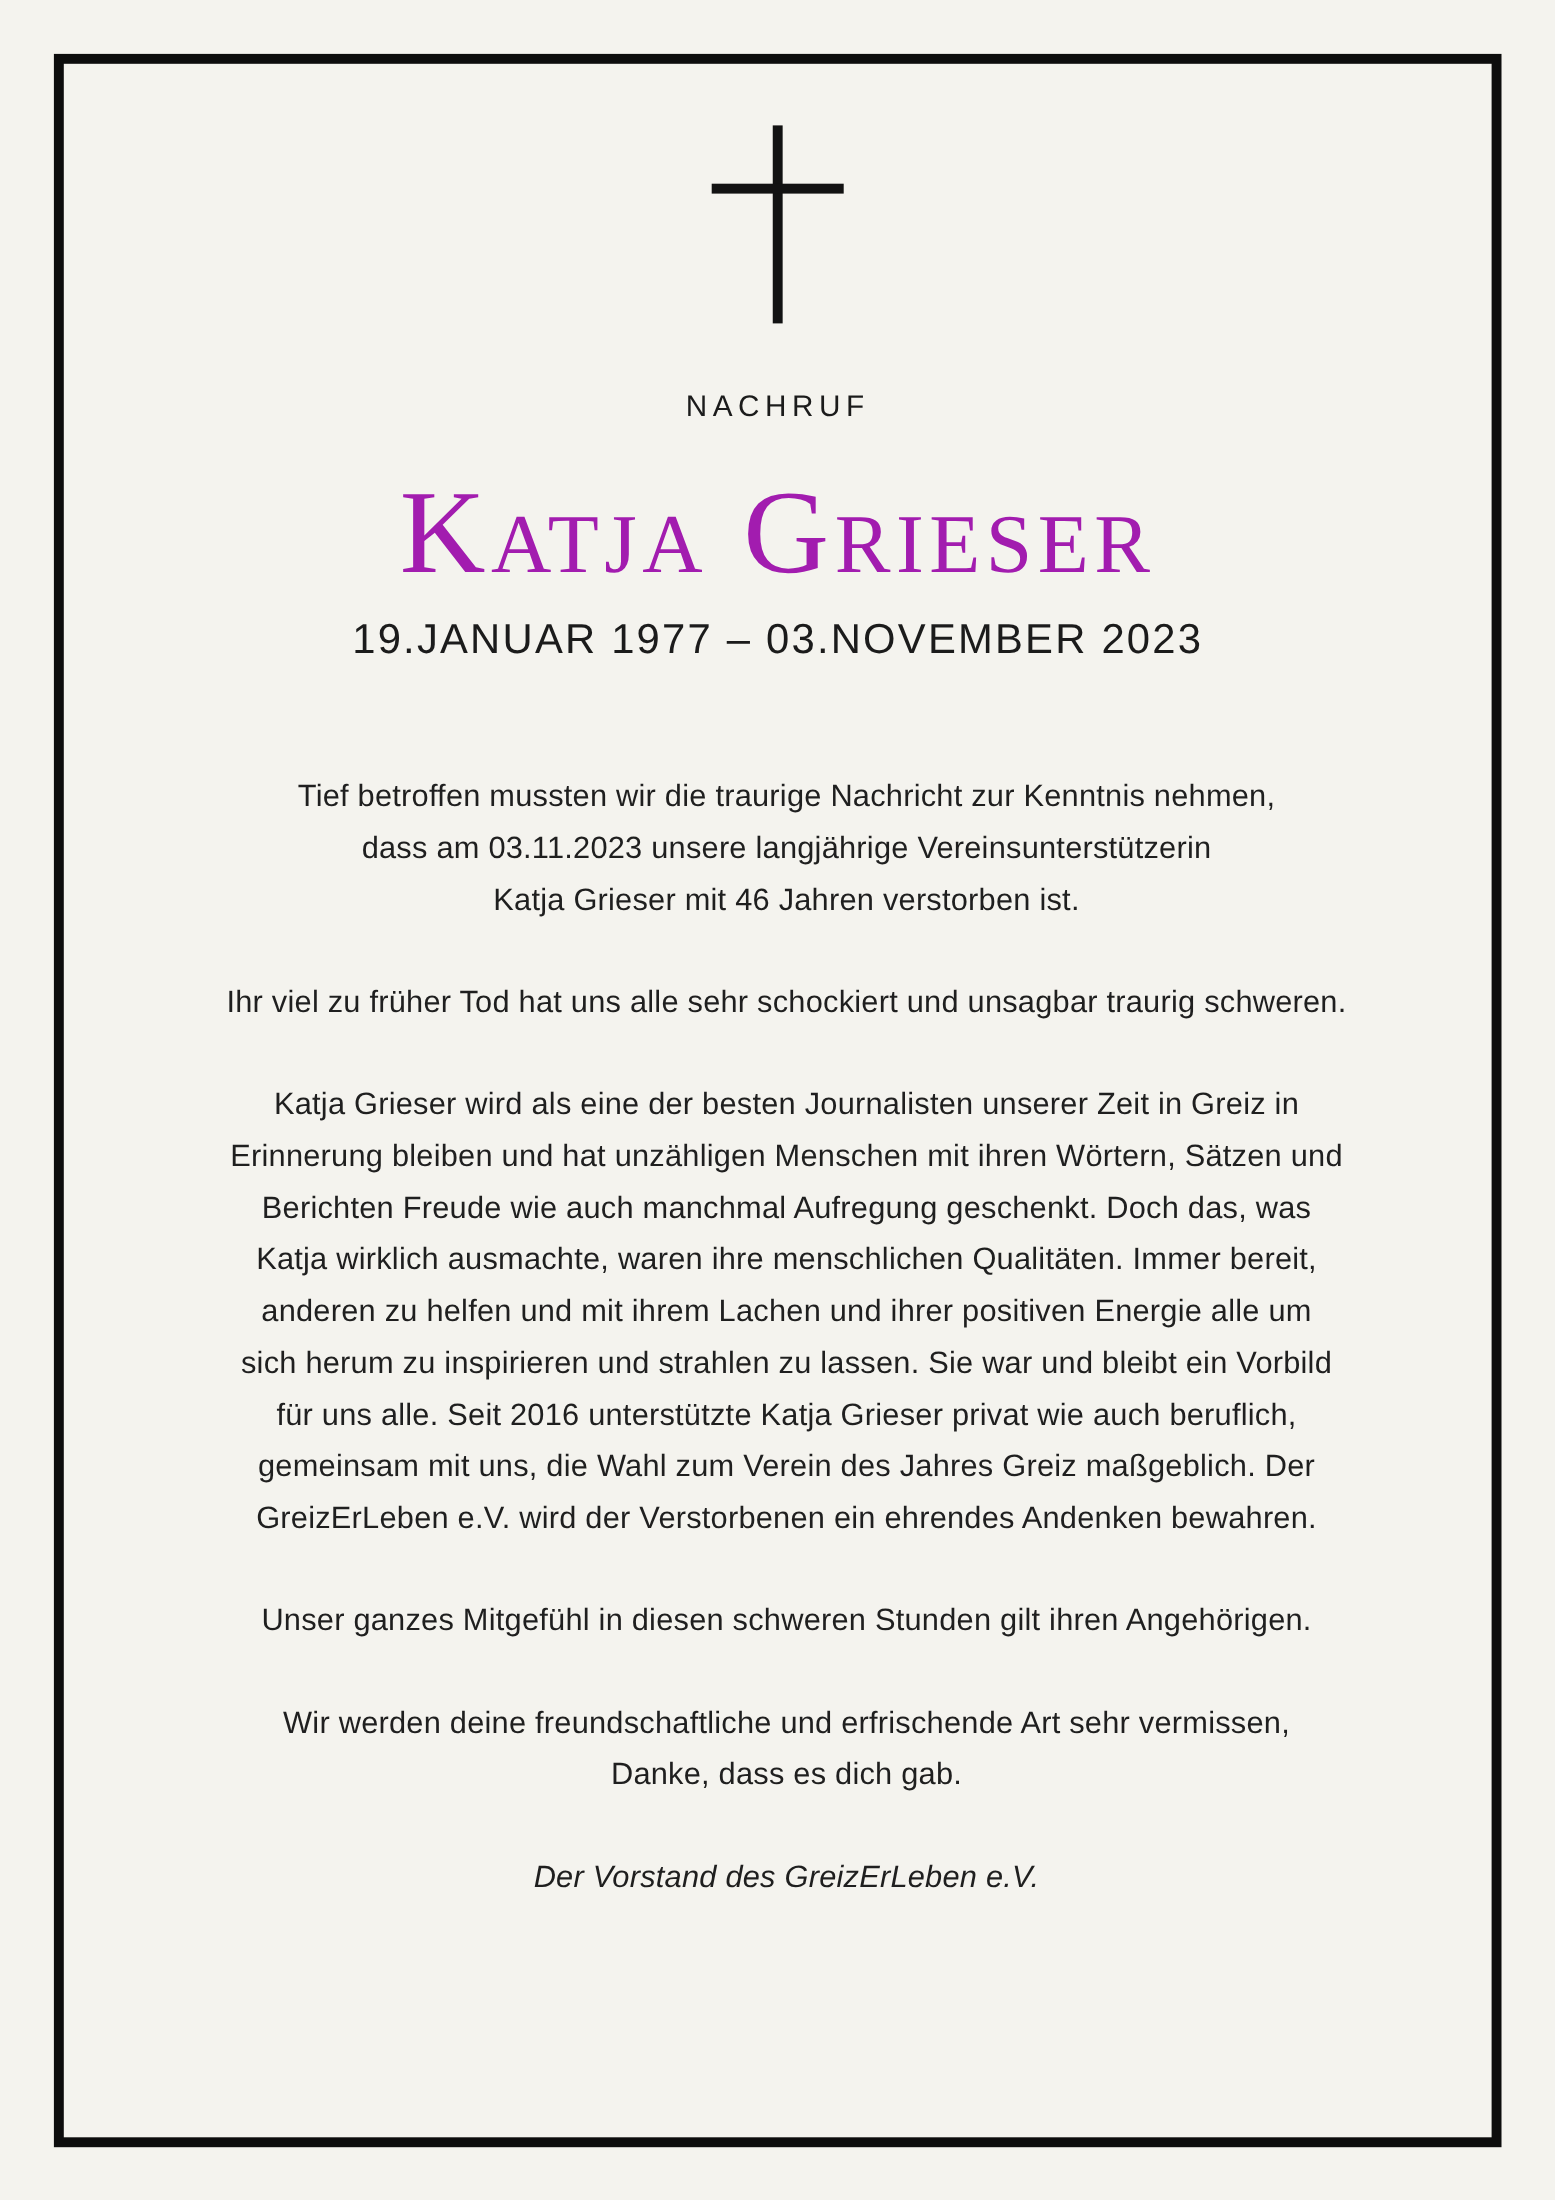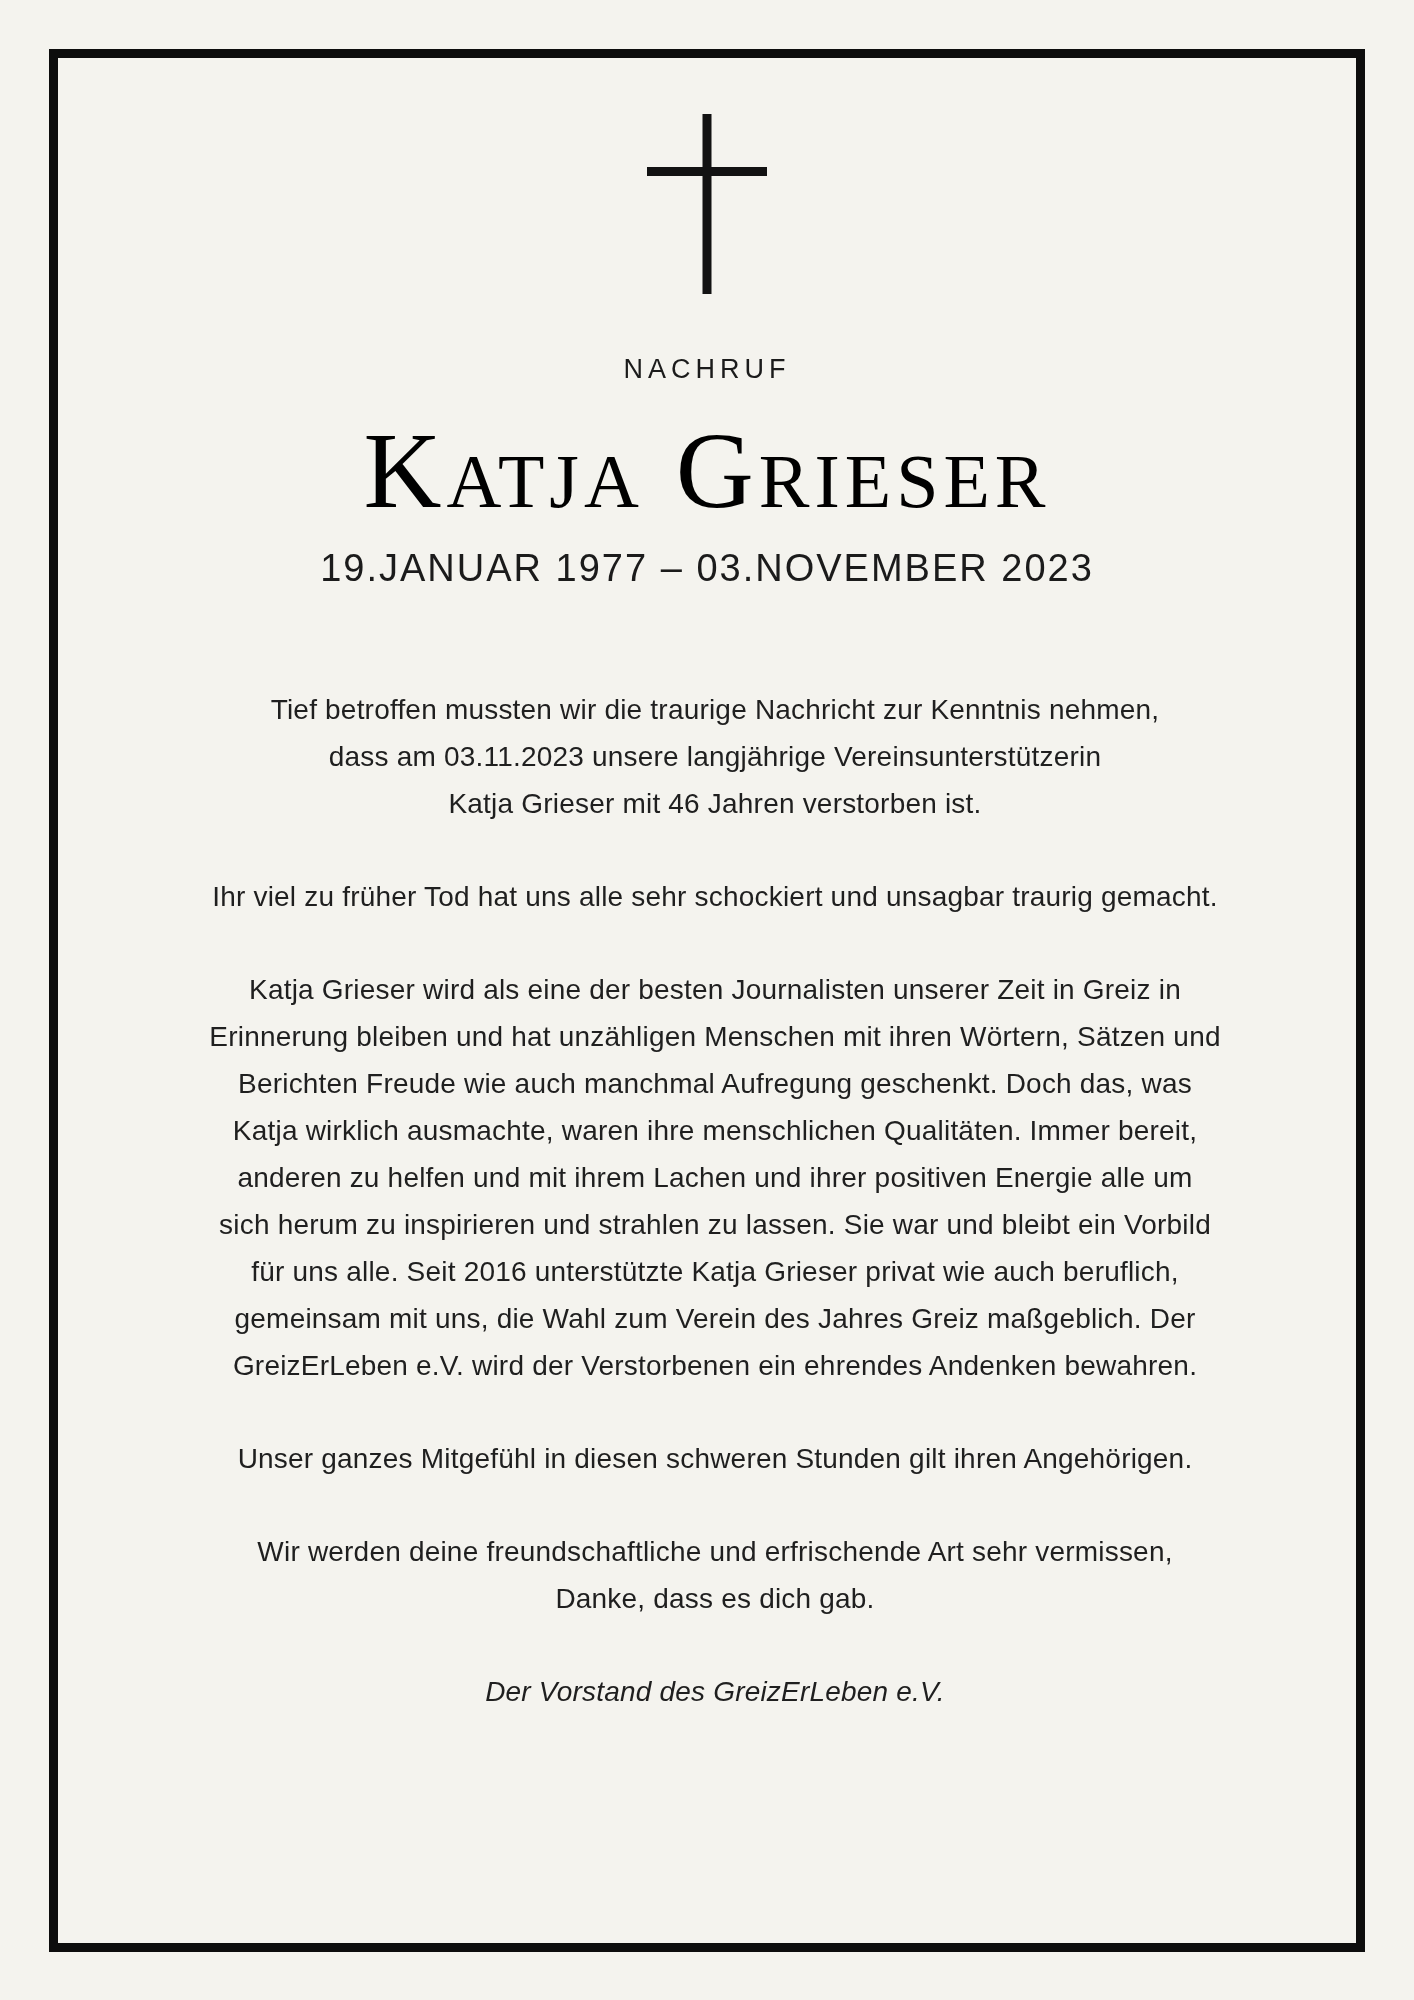--- a/index.html
+++ b/index.html
@@ -52,28 +52,28 @@
     background: #121212;
   }
   .label {
     margin-top: 60px;
     font-size: 27px;
     letter-spacing: 5px;
     font-weight: 400;
     color: #1b1b1b;
   }
   .name {
-    margin: 24px 0 0;
+    margin: 38px 0 0;
     font-family: "Liberation Serif", serif;
     font-weight: 400;
     font-variant: small-caps;
     font-size: 108px;
     line-height: 1.15;
     letter-spacing: 5px;
-    color: #000000;
+    color: #a21caf;
   }
   .dates {
     margin-top: 14px;
     font-size: 38px;
     letter-spacing: 2px;
     color: #1b1b1b;
   }
   .body {
     margin-top: 96px;
     width: 100%;
@@ -106,21 +106,21 @@
     <div class="label">NACHRUF</div>
 
     <h1 class="name">Katja Grieser</h1>
 
     <div class="dates">19.JANUAR 1977 – 03.NOVEMBER 2023</div>
 
     <div class="body">
       <p>Tief betroffen mussten wir die traurige Nachricht zur Kenntnis nehmen,
 dass am 03.11.2023 unsere langjährige Vereinsunterstützerin
 Katja Grieser mit 46 Jahren verstorben ist.</p>
-      <p>Ihr viel zu früher Tod hat uns alle sehr schockiert und unsagbar traurig gemacht.</p>
+      <p>Ihr viel zu früher Tod hat uns alle sehr schockiert und unsagbar traurig schweren.</p>
       <p>Katja Grieser wird als eine der besten Journalisten unserer Zeit in Greiz in
 Erinnerung bleiben und hat unzähligen Menschen mit ihren Wörtern, Sätzen und
 Berichten Freude wie auch manchmal Aufregung geschenkt. Doch das, was
 Katja wirklich ausmachte, waren ihre menschlichen Qualitäten. Immer bereit,
 anderen zu helfen und mit ihrem Lachen und ihrer positiven Energie alle um
 sich herum zu inspirieren und strahlen zu lassen. Sie war und bleibt ein Vorbild
 für uns alle. Seit 2016 unterstützte Katja Grieser privat wie auch beruflich,
 gemeinsam mit uns, die Wahl zum Verein des Jahres Greiz maßgeblich. Der
 GreizErLeben e.V. wird der Verstorbenen ein ehrendes Andenken bewahren.</p>
       <p>Unser ganzes Mitgefühl in diesen schweren Stunden gilt ihren Angehörigen.</p>

